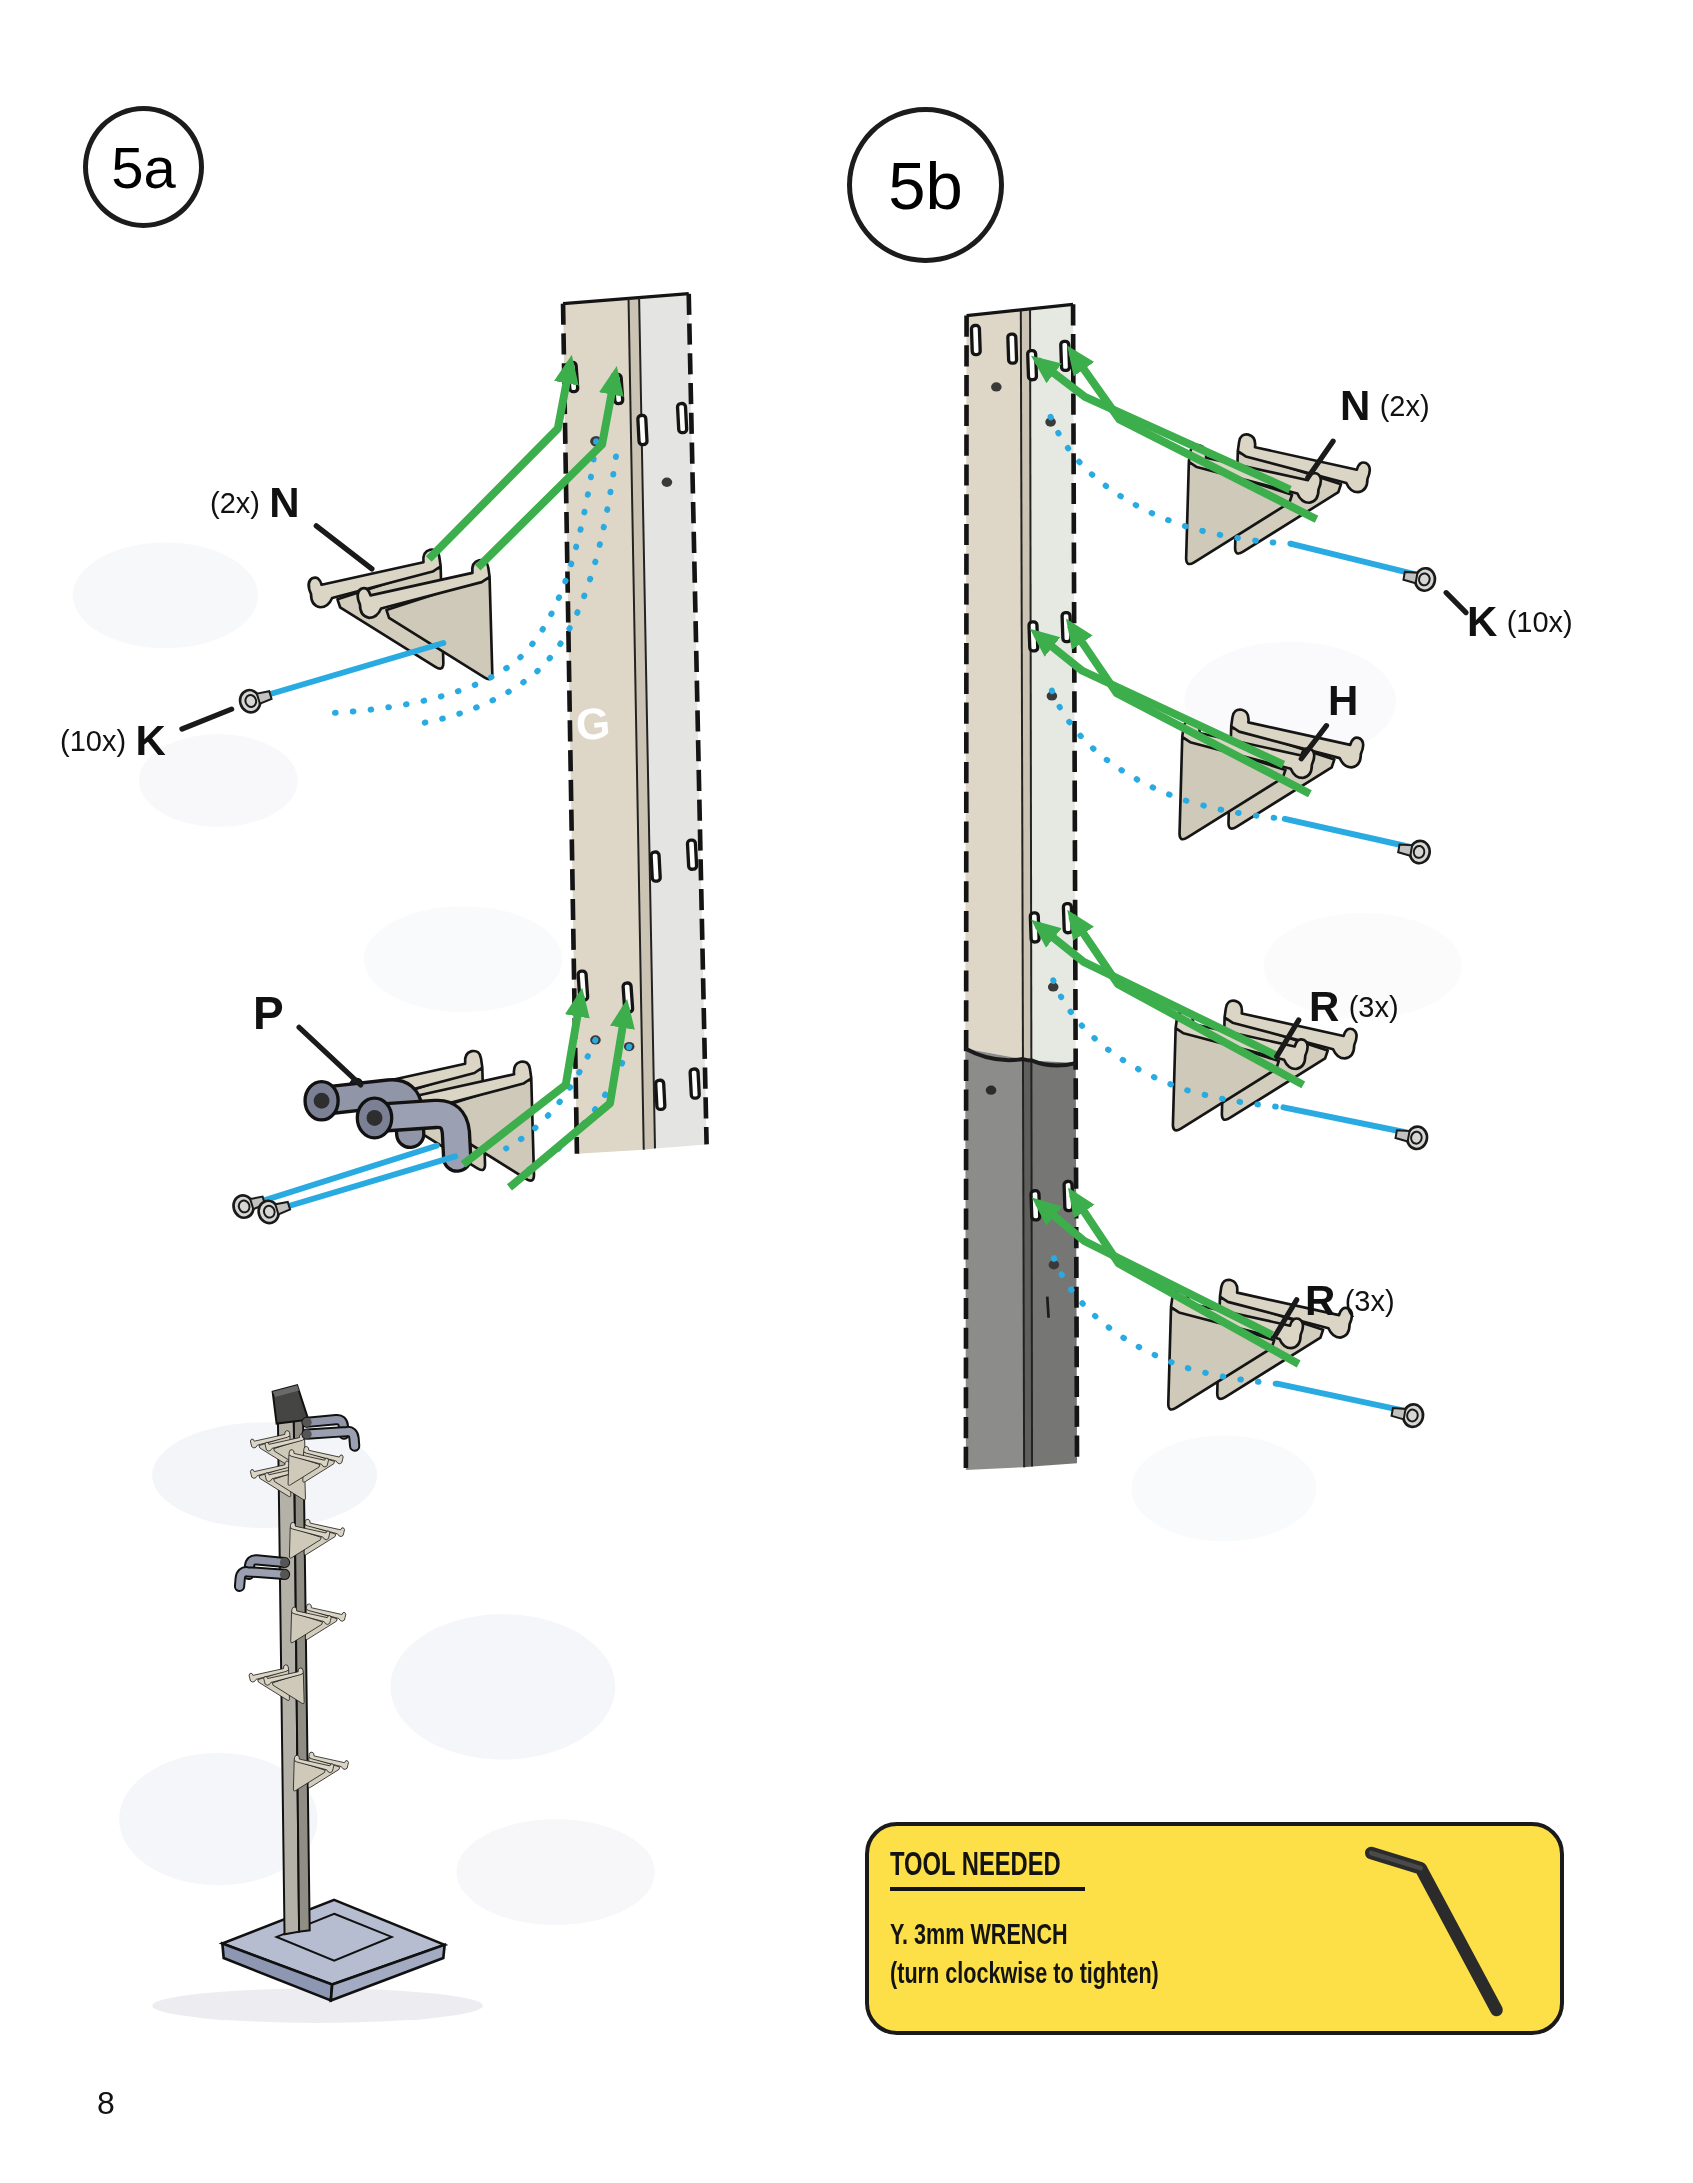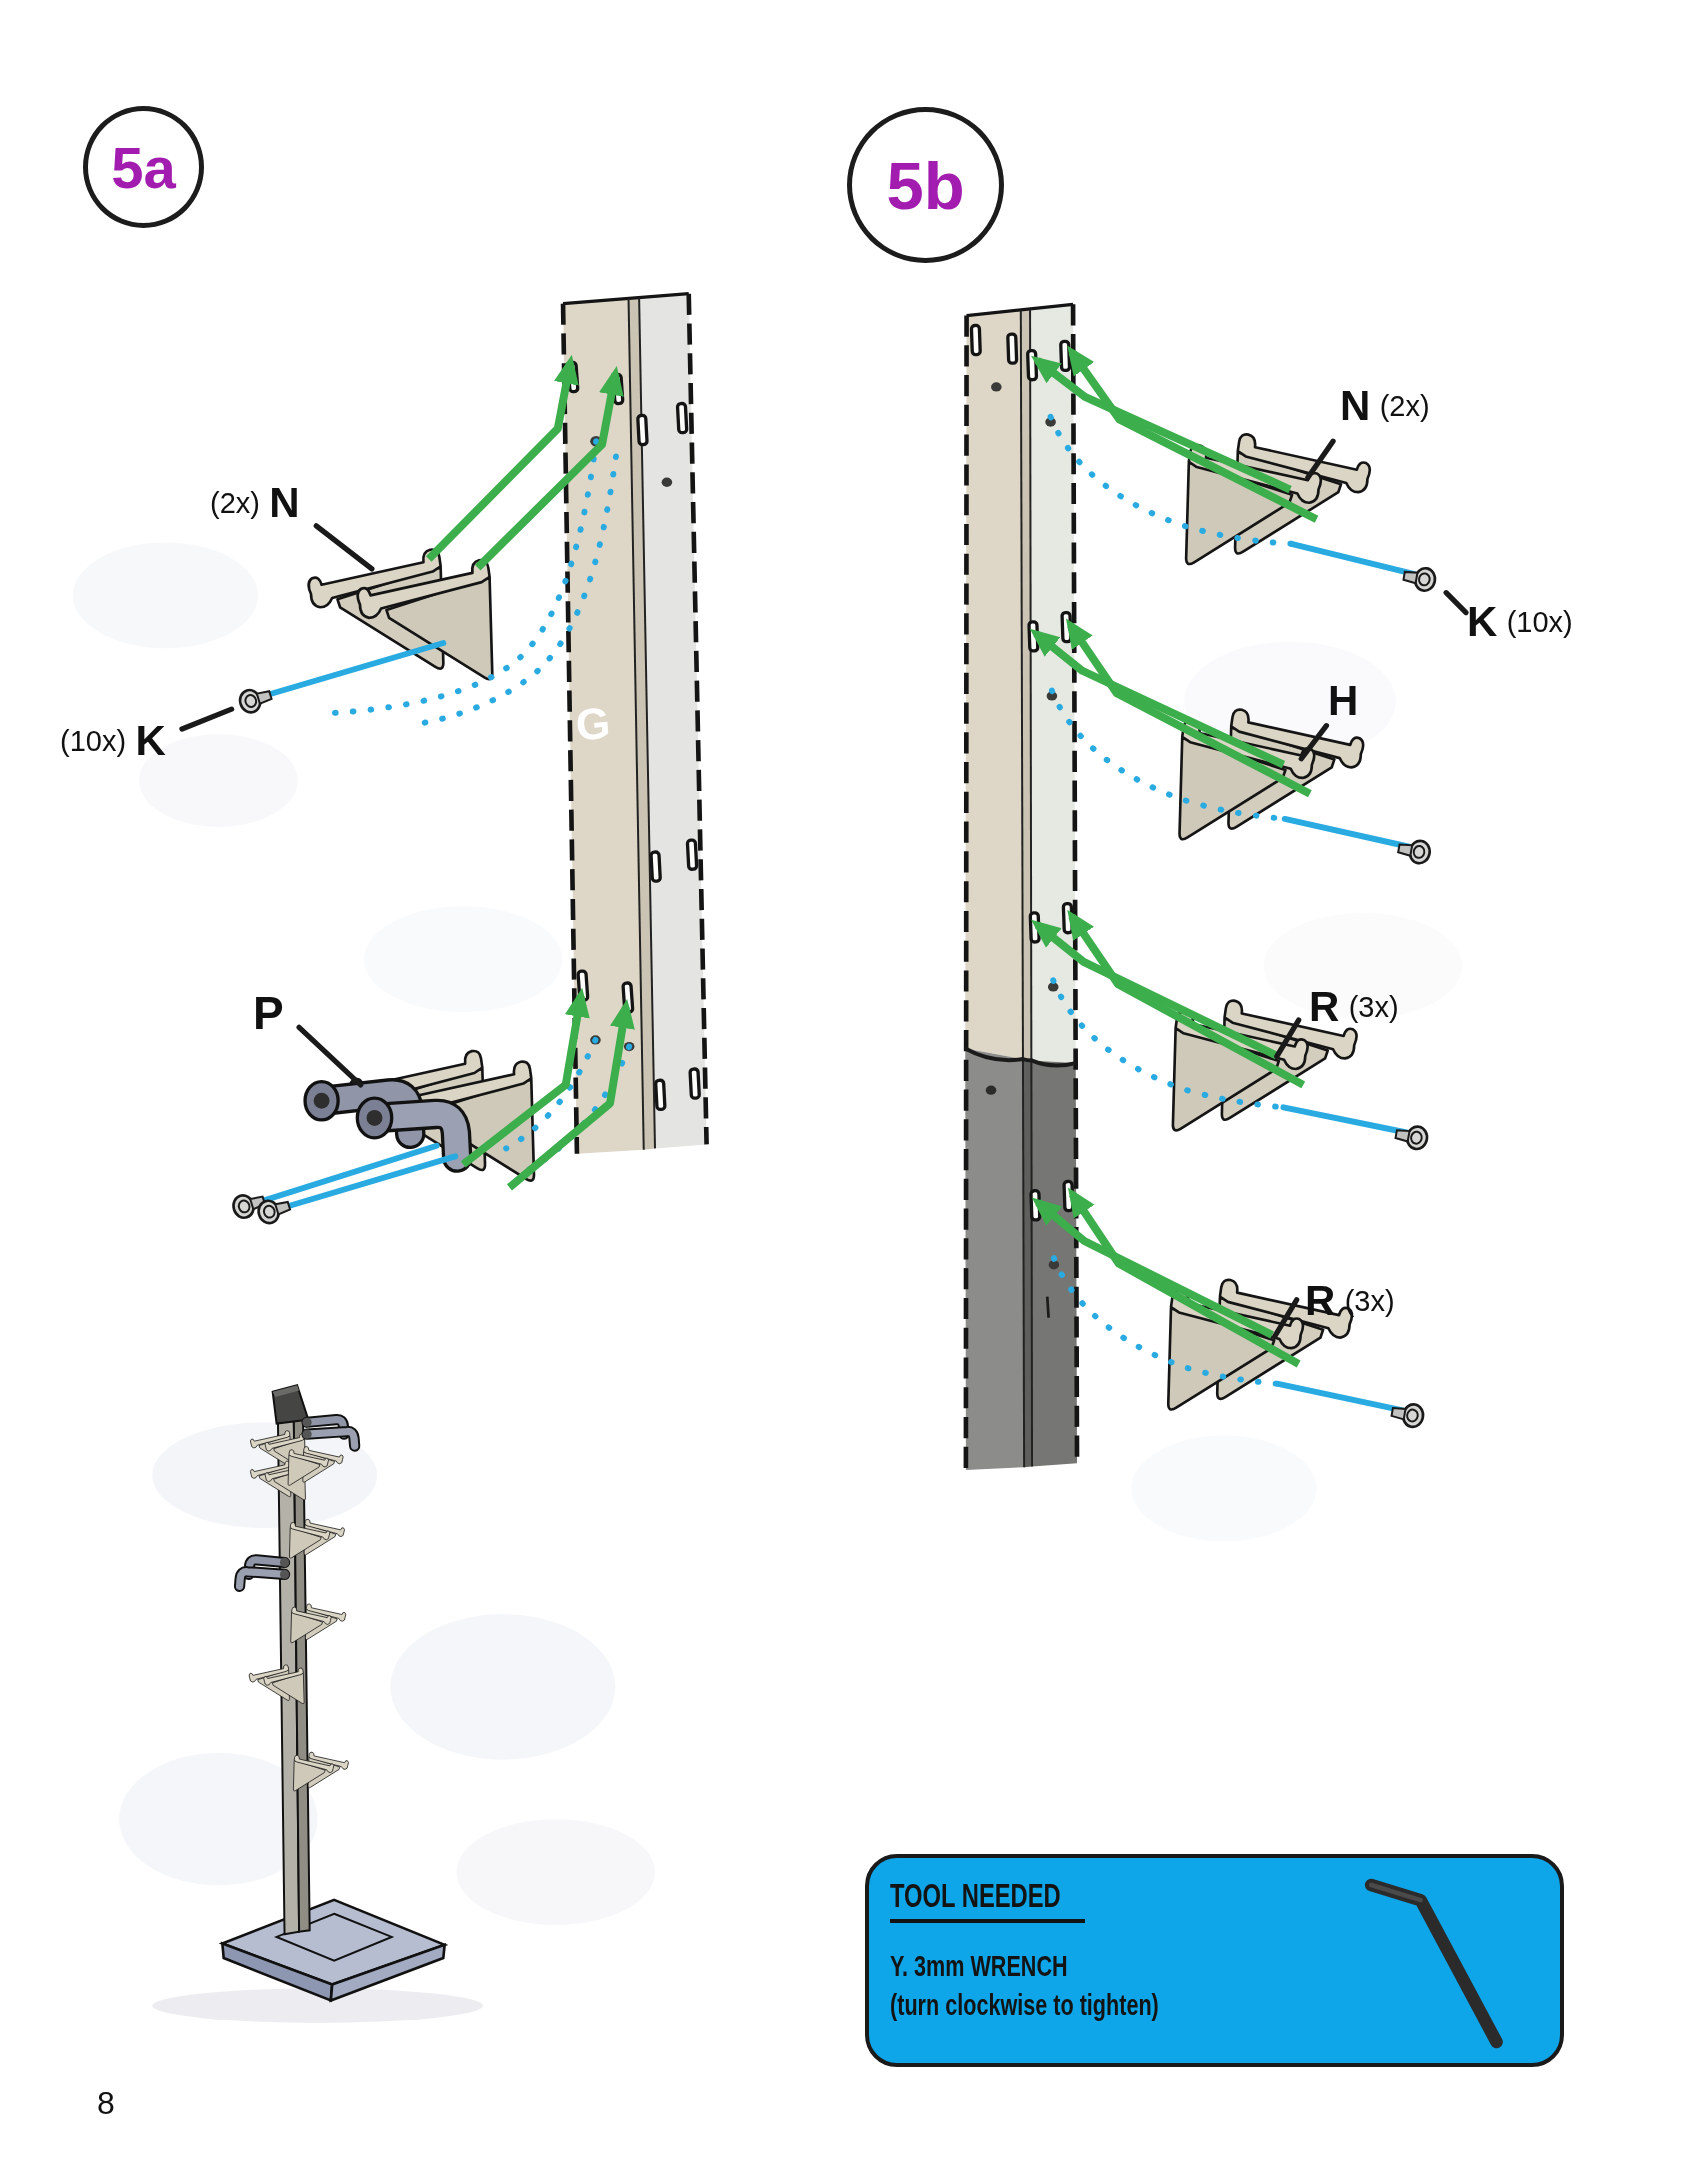--- a/index.html
+++ b/index.html
@@ -1,20 +1,20 @@
 <!DOCTYPE html>
 <html style="font-size:10.6px"><head>
 <meta charset="utf-8">
 <style>
   html,body{margin:0;padding:0;background:#fff;}
   .page{position:relative;width:1693px;height:2183px;background:#ffffff;
         font-family:"Liberation Sans",sans-serif;overflow:hidden;color:#111;}
   .art{position:absolute;left:0;top:0;width:1693px;height:2183px;}
   .badge{position:absolute;border:5.3px solid #1c1c1c;border-radius:50%;background:#fff;
-         display:flex;align-items:center;justify-content:center;font-weight:bold;color:#a21caf;}
+         display:flex;align-items:center;justify-content:center;font-weight:normal;color:#000000;}
   .badge-a{left:83px;top:106px;width:111px;height:112px;font-size:58px;}
   .badge-b{left:847px;top:107px;width:147px;height:146px;font-size:67px;}
   .lbl{position:absolute;display:flex;align-items:center;gap:9.3px;white-space:nowrap;color:#111;}
   .lbl .pn{font-weight:bold;font-size:42px;line-height:1;}
   .lbl .qty{font-size:29px;line-height:1;}
   .lbl-n-a{left:210px;top:482px;}
   .lbl-k-a{left:60px;top:720px;}
   .lbl-p-a{left:253px;top:990px;}
   .lbl-p-a .pn{font-size:46px;}
   .lbl-n-b{left:1340px;top:385px;}
@@ -22,22 +22,22 @@
   .lbl-h-b{left:1328px;top:680px;}
   .lbl-r1-b{left:1309px;top:986px;}
   .lbl-r2-b{left:1305px;top:1280px;}
   .g-label{position:absolute;left:576px;top:699px;color:#fff;font-size:44px;font-weight:bold;
            transform:rotate(-5deg);}
   .refbox{position:absolute;left:138px;top:1351px;width:505px;height:680px;
           border:4px solid #161616;border-radius:33px;}
   .reftitle{position:absolute;left:30px;top:-19px;background:#fff;padding:0 14.6px;
             font-size:28px;font-weight:bold;letter-spacing:5.3px;color:#161616;display:inline-block;
             transform:scaleX(.85);transform-origin:left center;line-height:34px;}
-  .toolbox{position:absolute;left:865px;top:1822px;width:699px;height:213px;background:#0ea5e9;
-           border:4.6px solid #1a1a1a;border-radius:32px;box-sizing:border-box;margin-top:32px;}
+  .toolbox{position:absolute;left:865px;top:1822px;width:699px;height:213px;background:#fde047;
+           border:4.6px solid #1a1a1a;border-radius:32px;box-sizing:border-box;}
   .tool-title{position:absolute;left:21px;top:18.5px;font-size:33px;font-weight:bold;color:#131313;
               transform:scaleX(.72);transform-origin:left center;white-space:nowrap;}
   .tool-underline{position:absolute;left:21px;top:61px;width:195px;height:4px;background:#131313;}
   .tool-l1{position:absolute;left:21px;top:91px;font-size:30px;font-weight:bold;color:#131313;
            transform:scaleX(.72);transform-origin:left center;white-space:nowrap;}
   .tool-l2{position:absolute;left:21px;top:130px;font-size:30px;font-weight:bold;color:#131313;
            transform:scaleX(.72);transform-origin:left center;white-space:nowrap;}
   .wrench{position:absolute;left:487px;top:10.6px;width:198px;height:189px;}
   .pagenum{position:absolute;left:97px;top:2085px;font-size:32px;color:#111;}
 </style>

